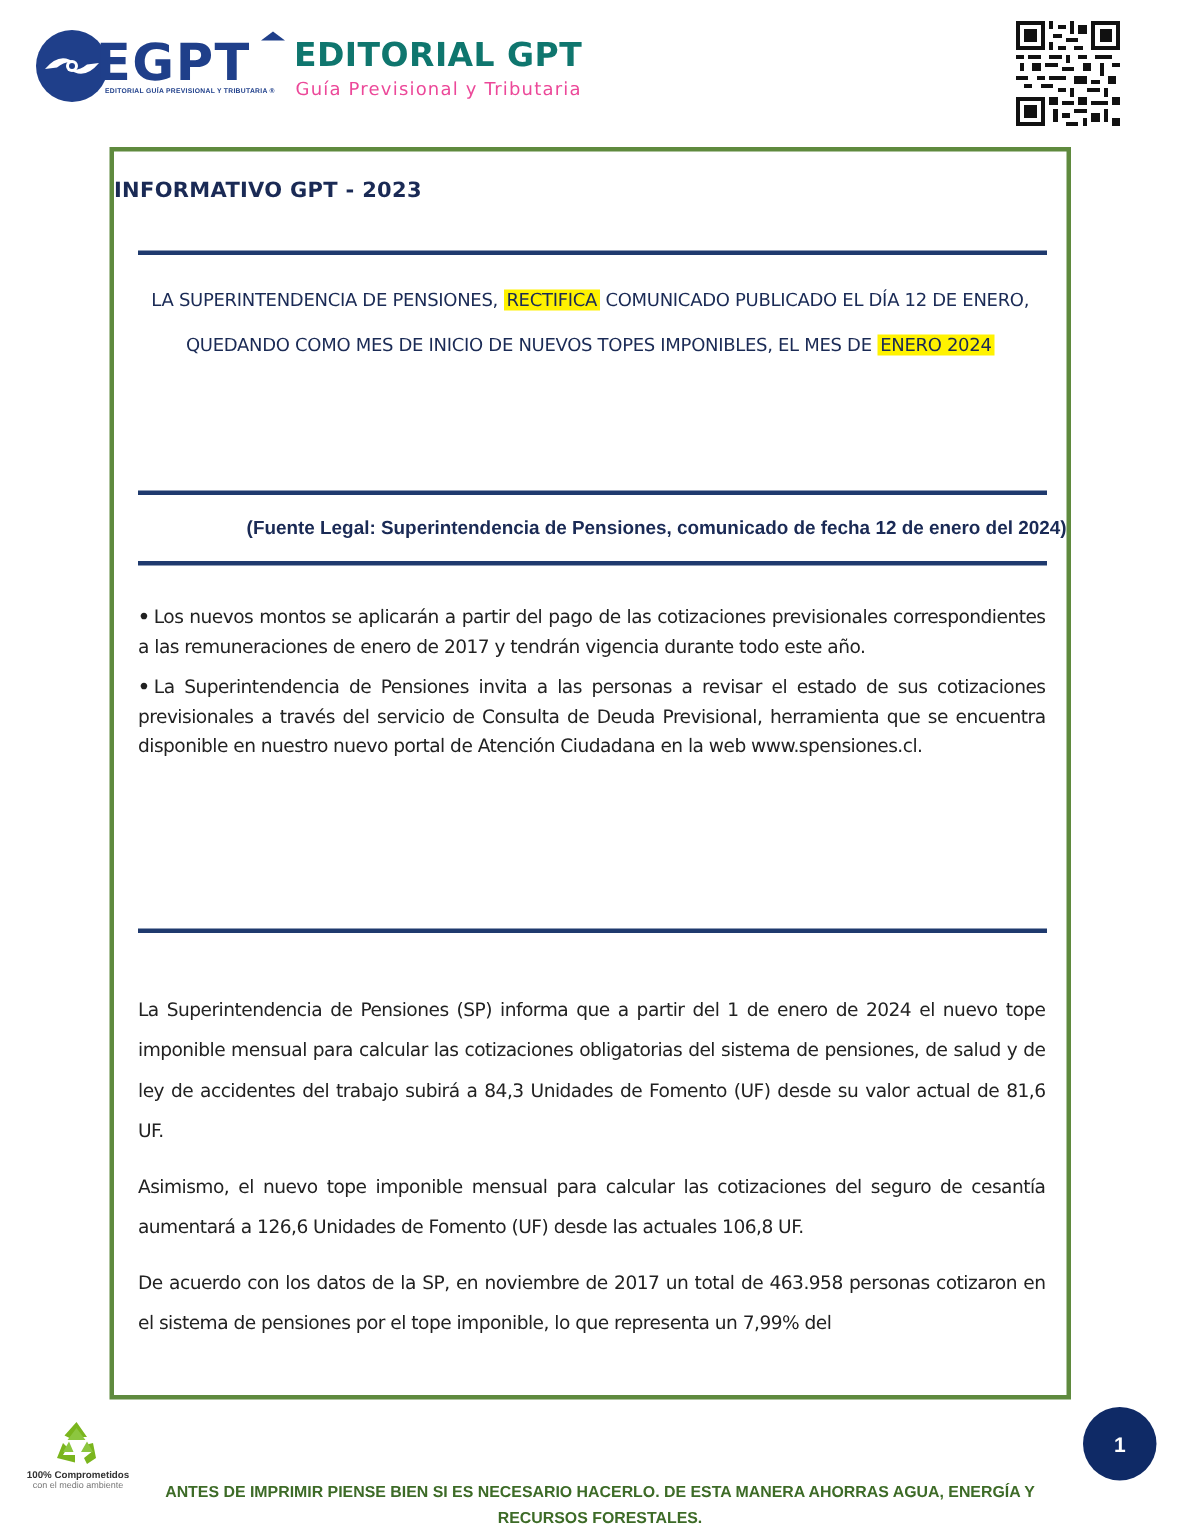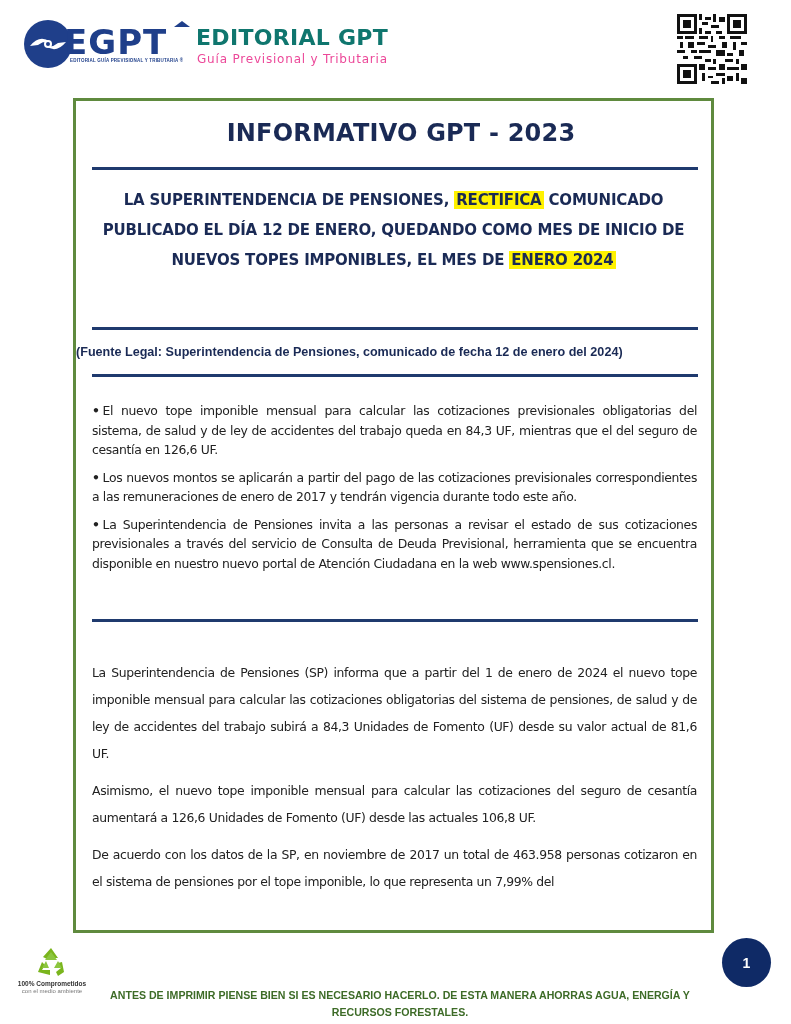--- a/index.html
+++ b/index.html
@@ -15,27 +15,27 @@
   .logo-arrow { position: absolute; left: 150px; top: 1px; width: 0; height: 0; border-left: 8px solid transparent; border-right: 8px solid transparent; border-bottom: 6px solid #1f3f8a; }
 
   .brand-title { position: absolute; left: 196px; top: 22px; font-family: "DejaVu Sans", sans-serif; font-weight: bold; font-size: 22px; color: #0f766e; letter-spacing: 0.3px; line-height: 32px; }
   .brand-sub { position: absolute; left: 197px; top: 52px; font-family: "DejaVu Sans", sans-serif; font-size: 12px; color: #ec4899; letter-spacing: 0.8px; }
 
   .qr { position: absolute; left: 676px; top: 14px; width: 72px; height: 70px; }
 
   
   .frame { position: absolute; left: 73px; top: 98px; width: 641px; height: 835px; border: 3px solid #5f8a3e; }
 
-  .info-title { position: absolute; left: 0; right: 0; top: 18px; text-align: center; font-family: "DejaVu Sans", sans-serif; font-weight: bold; font-size: 24px; color: #1a2a55; letter-spacing: 0.2px; margin-left: 15px; }
+  .info-title { position: absolute; left: 0; right: 0; top: 18px; font-family: "DejaVu Sans", sans-serif; font-weight: bold; font-size: 14px; color: #1a2a55; letter-spacing: 0.2px; }
   .rule { position: absolute; left: 16px; right: 13px; height: 3px; background: #1f3a6e; }
 
-  .headline { position: absolute; left: 20px; right: 20px; top: 84px; text-align: center; font-family: "DejaVu Sans", sans-serif; font-weight: bold; font-size: 15px; line-height: 30px; color: #1a2a55; letter-spacing: -0.2px; }
+  .headline { position: absolute; left: 20px; right: 20px; top: 84px; text-align: center; font-family: "DejaVu Sans", sans-serif; font-weight: normal; font-size: 12px; line-height: 30px; color: #1a2a55; letter-spacing: -0.2px; }
   .hl { background: #fff200; padding: 0 2px; }
 
-  .source { position: absolute; left: 0; right: 0; top: 244px; text-align: left; font-family: "Liberation Sans", sans-serif; font-weight: bold; font-size: 12.6px; color: #1a2a55; }
+  .source { position: absolute; left: 0; right: 0; top: 244px; text-align: right; font-family: "Liberation Sans", sans-serif; font-weight: bold; font-size: 12.6px; color: #1a2a55; }
 
   .bullets { position: absolute; left: 16px; right: 14px; top: 300px; font-family: "DejaVu Sans", sans-serif; font-size: 12.4px; line-height: 19.5px; color: #222; text-align: justify; letter-spacing: -0.35px; }
   .bullets p { margin-bottom: 8px; }
   .bullet-dot { font-weight: bold; margin-right: 3px; }
 
   .body-text { position: absolute; left: 16px; right: 14px; top: 558px; font-family: "DejaVu Sans", sans-serif; font-size: 12.4px; line-height: 27px; color: #222; text-align: justify; letter-spacing: -0.35px; }
   .body-text p { margin-bottom: 10px; }
 
   
   .eco { position: absolute; left: 12px; top: 946px; width: 80px; height: 60px; }
@@ -137,21 +137,20 @@
 
   <div class="headline">
     <span>LA SUPERINTENDENCIA DE PENSIONES, </span><span class="hl">RECTIFICA</span><span> COMUNICADO PUBLICADO EL DÍA 12 DE ENERO, QUEDANDO COMO MES DE INICIO DE NUEVOS TOPES IMPONIBLES, EL MES DE </span><span class="hl">ENERO 2024</span>
   </div>
 
   <div class="rule" style="top:226px;"></div>
   <div class="source">(Fuente Legal: Superintendencia de Pensiones, comunicado de fecha 12 de enero del 2024)</div>
   <div class="rule" style="top:273px;"></div>
 
   <div class="bullets">
-    <p><span class="bullet-dot">•</span><span>El nuevo tope imponible mensual para calcular las cotizaciones previsionales obligatorias del sistema, de salud y de ley de accidentes del trabajo queda en 84,3 UF, mientras que el del seguro de cesantía en 126,6 UF.</span></p>
     <p><span class="bullet-dot">•</span><span>Los nuevos montos se aplicarán a partir del pago de las cotizaciones previsionales correspondientes a las remuneraciones de enero de 2017 y tendrán vigencia durante todo este año.</span></p>
     <p><span class="bullet-dot">•</span><span>La Superintendencia de Pensiones invita a las personas a revisar el estado de sus cotizaciones previsionales a través del servicio de Consulta de Deuda Previsional, herramienta que se encuentra disponible en nuestro nuevo portal de Atención Ciudadana en la web www.spensiones.cl.</span></p>
   </div>
 
   <div class="rule" style="top:518px;"></div>
 
   <div class="body-text">
     <p>La Superintendencia de Pensiones (SP) informa que a partir del 1 de enero de 2024 el nuevo tope imponible mensual para calcular las cotizaciones obligatorias del sistema de pensiones, de salud y de ley de accidentes del trabajo subirá a 84,3 Unidades de Fomento (UF) desde su valor actual de 81,6 UF.</p>
     <p>Asimismo, el nuevo tope imponible mensual para calcular las cotizaciones del seguro de cesantía aumentará a 126,6 Unidades de Fomento (UF) desde las actuales 106,8 UF.</p>
     <p>De acuerdo con los datos de la SP, en noviembre de 2017 un total de 463.958 personas cotizaron en el sistema de pensiones por el tope imponible, lo que representa un 7,99% del</p>

